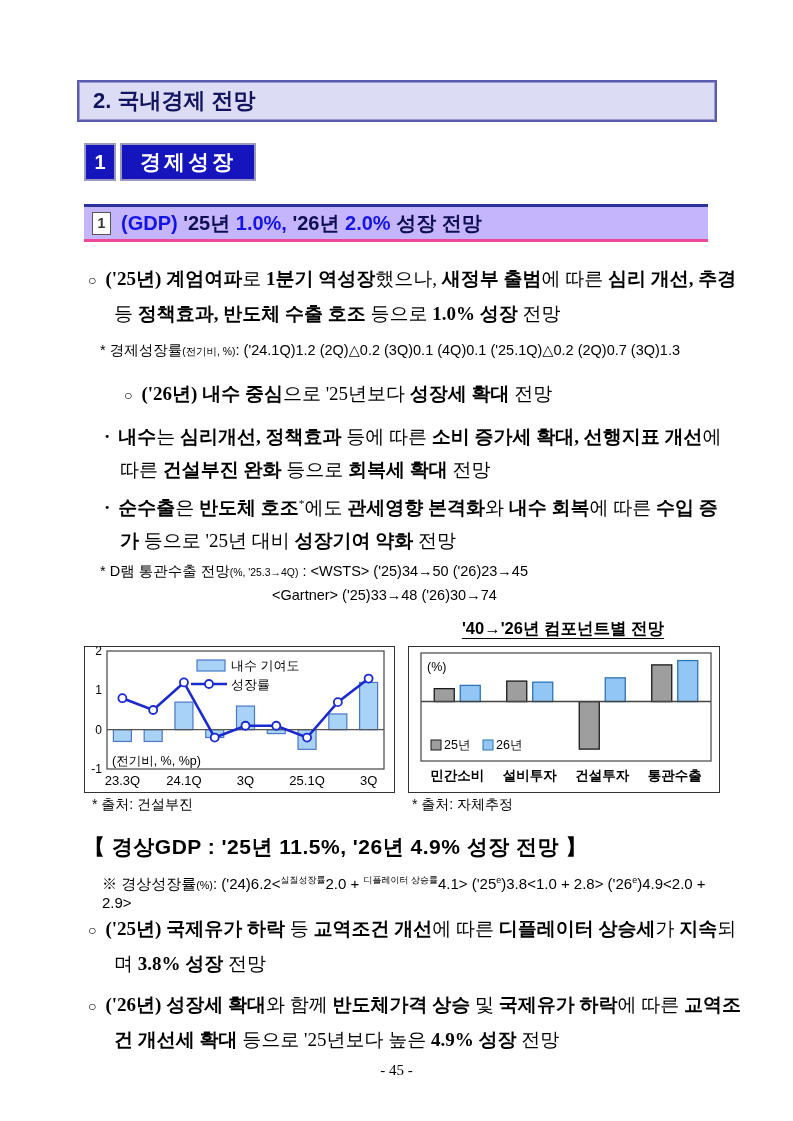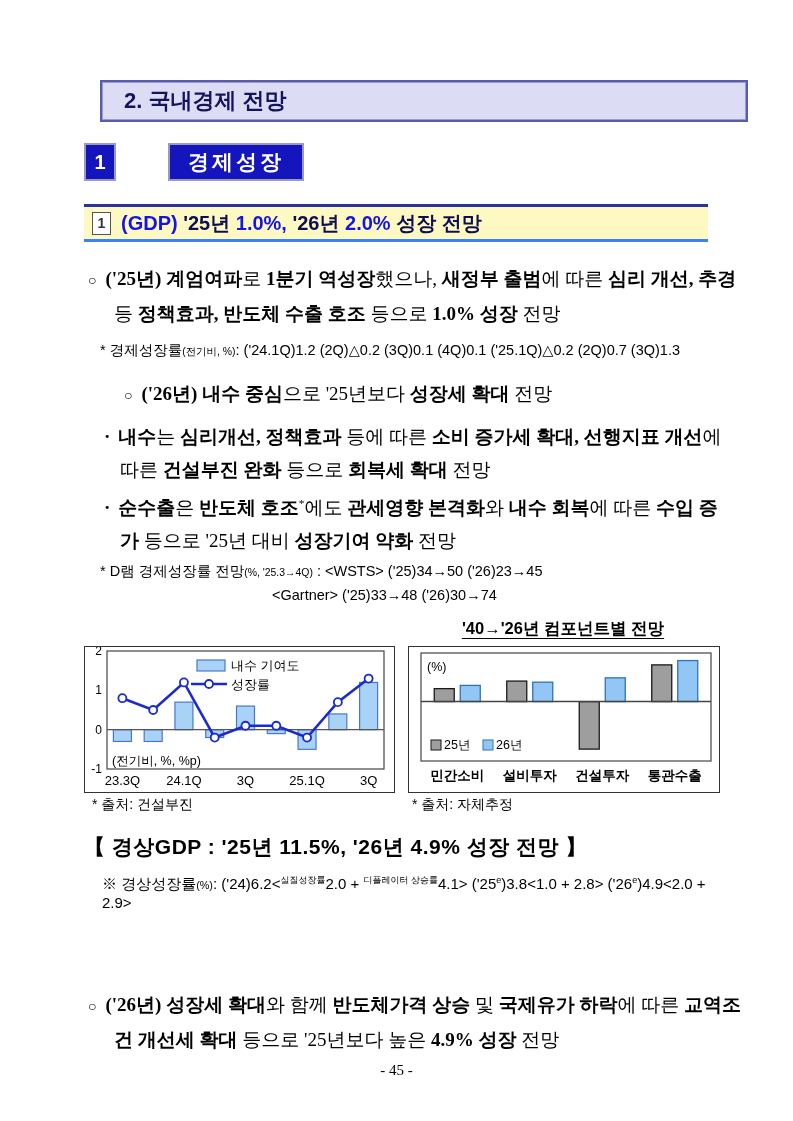--- a/index.html
+++ b/index.html
@@ -1,34 +1,34 @@
 <!DOCTYPE html>
 <html><head>
 <meta charset="utf-8">
 <style>
   html,body{margin:0;padding:0;background:#fff;}
   .page{position:relative;width:793px;height:1121px;background:#fff;overflow:hidden;
         font-family:"Liberation Serif",serif;color:#000;}
   .abs{position:absolute;}
 
   
-  .hdr{left:100px;top:80px;width:622px;height:38px;background:#DCDCF4;
+  .hdr{left:77px;top:80px;width:622px;height:38px;background:#DCDCF4;
        border:2px solid #5A5AAE;box-shadow:0 0 0 1px #9a9ad0 inset;
        font-family:"Liberation Sans",sans-serif;font-weight:bold;font-size:22px;
-       color:#14145E;line-height:38px;padding-left:22px;}
+       color:#14145E;line-height:38px;padding-left:14px;}
 
   
   .badge{background:#1515BE;border:2px solid #9a9ac0;color:#fff;
          font-family:"Liberation Sans",sans-serif;font-weight:bold;text-align:center;}
   .badge-num{left:84px;top:143px;width:28px;height:34px;font-size:20px;line-height:34px;}
-  .badge-title{left:120px;top:143px;width:132px;height:34px;font-size:21px;line-height:34px;letter-spacing:3px;margin-left:48px;}
+  .badge-title{left:120px;top:143px;width:132px;height:34px;font-size:21px;line-height:34px;letter-spacing:3px;}
 
   
-  .banner{left:84px;top:204px;width:616px;height:32px;background:#fef9c3;
-          border-top:3px solid #29339B;border-bottom:3px solid #3b82f6;
+  .banner{left:84px;top:204px;width:616px;height:32px;background:#c4b5fd;
+          border-top:3px solid #29339B;border-bottom:3px solid #ec4899;
           font-family:"Liberation Sans",sans-serif;font-weight:bold;font-size:20px;
           color:#0E0E52;line-height:32px;padding-left:8px;}
   .boxed1{display:inline-block;border:1.5px solid #555;width:17px;height:21px;line-height:21px;
           text-align:center;font-size:14px;color:#333;margin-right:10px;vertical-align:2px;background:#fff;}
 
   .bullet{font-size:19px;line-height:33px;padding-left:26px;text-indent:-26px;}
   .mark{font-size:14px;margin-right:9px;}
   .sub{font-size:19px;line-height:33px;padding-left:16px;text-indent:-16px;}
   .submark{font-weight:bold;margin-right:8px;}
 
@@ -81,21 +81,21 @@
 
   <div class="abs sub" style="left:104px;top:420px;width:612px;">
     <span class="submark">·</span><span><span class="sg-b">내수</span><span class="sg-n">는 </span><span class="sg-b">심리개선, 정책효과</span><span class="sg-n"> 등에 따른 </span><span class="sg-b">소비 증가세 확대,</span><span class="sg-n"> </span><span class="sg-b">선행지표 개선</span><span class="sg-n">에 따른 </span><span class="sg-b">건설부진 완화</span><span class="sg-n"> 등으로 </span><span class="sg-b">회복세 확대</span><span class="sg-n"> 전망</span></span>
   </div>
 
   <div class="abs sub" style="left:104px;top:487px;width:616px;">
     <span class="submark">·</span><span><span class="sg-b">순수출</span><span class="sg-n">은 </span><span class="sg-b">반도체 호조</span><span class="sg-sup">*</span><span class="sg-n">에도 </span><span class="sg-b">관세영향 본격화</span><span class="sg-n">와 </span><span class="sg-b">내수 회복</span><span class="sg-n">에 따른 </span><span class="sg-b">수입 증가</span><span class="sg-n"> 등으로 '25년 대비 </span><span class="sg-b">성장기여 약화</span><span class="sg-n"> 전망</span></span>
   </div>
 
   <div class="abs fnote" style="left:100px;top:560px;width:614px;">
-    <div><span class="sg-n">* D램 경제성장률 전망</span><span class="sg-sm">(%, '25.3→4Q)</span><span class="sg-n"> : &lt;WSTS&gt;  ('25)34→50 ('26)23→45</span></div>
+    <div><span class="sg-n">* D램 통관수출 전망</span><span class="sg-sm">(%, '25.3→4Q)</span><span class="sg-n"> : &lt;WSTS&gt;  ('25)34→50 ('26)23→45</span></div>
     <div style="padding-left:172px;"><span class="sg-n">&lt;Gartner&gt;  ('25)33→48 ('26)30→74</span></div>
   </div>
 
   <div class="abs chart-title" style="left:84px;top:654px;width:310px;">
     <span>경제성장률 및 내수 기여도 추이</span>
   </div>
   <div class="abs chart-title" style="left:408px;top:618px;width:310px;">
     <span>'40→'26년 컴포넌트별 전망</span>
   </div>
 
@@ -171,20 +171,23 @@
   </div>
 
   <div class="abs gdp-head" style="left:84px;top:833px;width:640px;">
     <span>【 경상GDP : '25년 11.5%, '26년 4.9% 성장 전망 】</span>
   </div>
 
   <div class="abs gdp-note" style="left:102px;top:874px;width:616px;">
     <span><span class="sg-n">※ 경상성장률</span><span class="sg-sm">(%)</span><span class="sg-n">: ('24)6.2&lt;</span><span class="sg-sup">실질성장률</span><span class="sg-n">2.0 + </span><span class="sg-sup">디플레이터 상승률</span><span class="sg-n">4.1&gt;  ('25</span><span class="sg-sup">e</span><span class="sg-n">)3.8&lt;1.0 + 2.8&gt;  ('26</span><span class="sg-sup">e</span><span class="sg-n">)4.9&lt;2.0 + 2.9&gt;</span></span>
   </div>
 
+  <div class="abs bullet" style="left:88px;top:912px;width:626px;">
+    <span class="mark">○</span><span><span class="sg-b">('25년) 국제유가 하락</span><span class="sg-n"> 등 </span><span class="sg-b">교역조건 개선</span><span class="sg-n">에 따른 </span><span class="sg-b">디플레이터 상승세</span><span class="sg-n">가 </span><span class="sg-b">지속</span><span class="sg-n">되며 </span><span class="sg-b">3.8% 성장</span><span class="sg-n"> 전망</span></span>
+  </div>
 
   <div class="abs bullet" style="left:88px;top:988px;width:632px;">
     <span class="mark">○</span><span><span class="sg-b">('26년) 성장세 확대</span><span class="sg-n">와 함께 </span><span class="sg-b">반도체가격 상승</span><span class="sg-n"> 및 </span><span class="sg-b">국제유가 하락</span><span class="sg-n">에 따른 </span><span class="sg-b">교역조건 개선세 확대</span><span class="sg-n"> 등으로 '25년보다 높은 </span><span class="sg-b">4.9% 성장</span><span class="sg-n"> 전망</span></span>
   </div>
 
   <div class="abs pagenum">
     <span>- 45 -</span>
   </div>
 
 </div>

